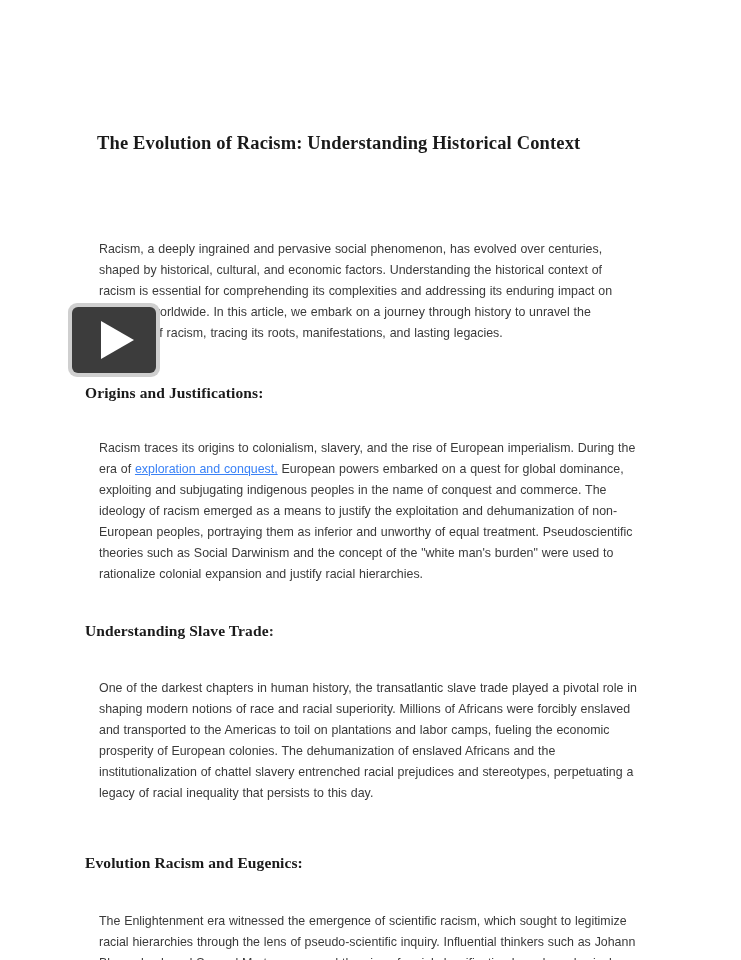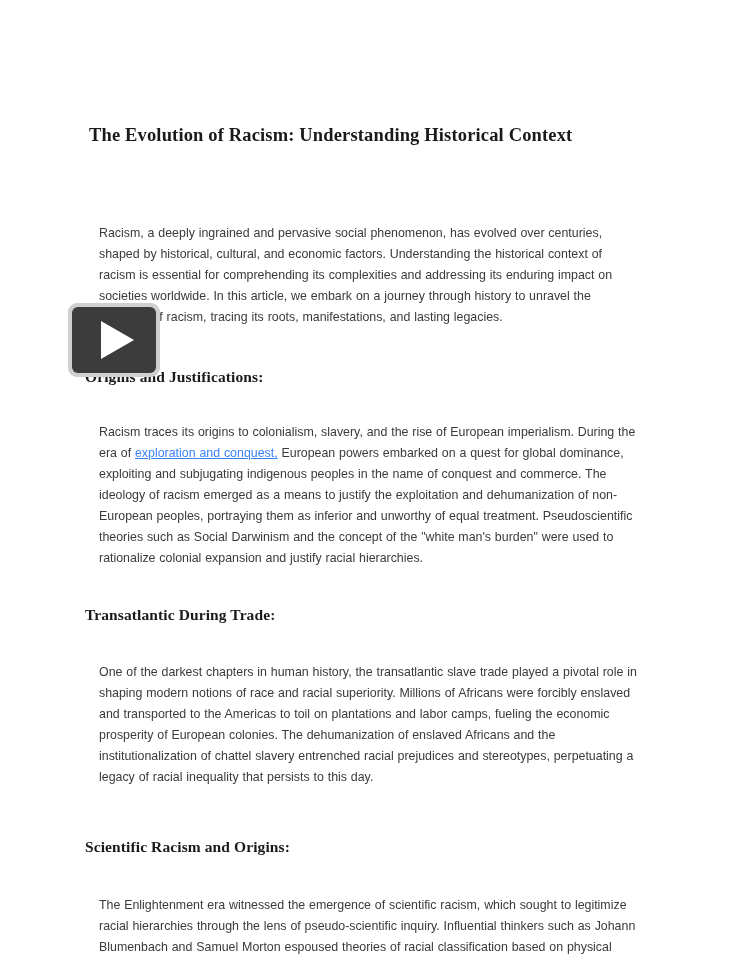--- a/index.html
+++ b/index.html
@@ -30,21 +30,21 @@
     top: 0;
     width: 568px;
   }
 
   h1.doc-title {
     font-family: "Liberation Serif", serif;
     font-weight: bold;
     font-size: 18.5px;
     line-height: 1.25;
     color: #1a1a1a;
-    margin: 4px;
+    margin: 12px;
     padding-top: 120px;
     letter-spacing: 0.15px;
   }
 
   h2.section-heading {
     font-family: "Liberation Serif", serif;
     font-weight: bold;
     font-size: 15.5px;
     line-height: 1.3;
     color: #1a1a1a;
@@ -127,29 +127,29 @@
     <div class="sp-p1-to-h1"></div>
 
     <h2 class="section-heading">Origins and Justifications:</h2>
 
     <div class="sp-h1-to-p2"></div>
 
     <p class="body-text"><span>Racism traces its origins to colonialism, slavery, and the rise of European imperialism. During the era of </span><a class="inline-link" href="#">exploration and conquest,</a><span> European powers embarked on a quest for global dominance, exploiting and subjugating indigenous peoples in the name of conquest and commerce. The ideology of racism emerged as a means to justify the exploitation and dehumanization of non-European peoples, portraying them as inferior and unworthy of equal treatment. Pseudoscientific theories such as Social Darwinism and the concept of the "white man's burden" were used to rationalize colonial expansion and justify racial hierarchies.</span></p>
 
     <div class="sp-p2-to-h2"></div>
 
-    <h2 class="section-heading"><span>Transatlantic During Trade</span><span class="colon-light">:</span></h2>
+    <h2 class="section-heading"><span>Understanding Slave Trade</span><span class="colon-light">:</span></h2>
 
     <div class="sp-h2-to-p3"></div>
 
     <p class="body-text">One of the darkest chapters in human history, the transatlantic slave trade played a pivotal role in shaping modern notions of race and racial superiority. Millions of Africans were forcibly enslaved and transported to the Americas to toil on plantations and labor camps, fueling the economic prosperity of European colonies. The dehumanization of enslaved Africans and the institutionalization of chattel slavery entrenched racial prejudices and stereotypes, perpetuating a legacy of racial inequality that persists to this day.</p>
 
     <div class="sp-p3-to-h3"></div>
 
-    <h2 class="section-heading">Scientific Racism and Origins:</h2>
+    <h2 class="section-heading">Evolution Racism and Eugenics:</h2>
 
     <div class="sp-h3-to-p4"></div>
 
     <p class="body-text">The Enlightenment era witnessed the emergence of scientific racism, which sought to legitimize racial hierarchies through the lens of pseudo-scientific inquiry. Influential thinkers such as Johann Blumenbach and Samuel Morton espoused theories of racial classification based on physical characteristics, perpetuating the myth of white racial superiority. The eugenics movement, which gained traction in the late 19th and early 20th centuries, advocated for selective breeding and sterilization to "improve" the genetic stock of the human race, reflecting a deeply entrenched belief in the superiority of certain racial groups.</p>
 
   </div>
 
   <div class="video-overlay">
     <div class="video-overlay-inner">
       <div class="play-triangle"></div>

